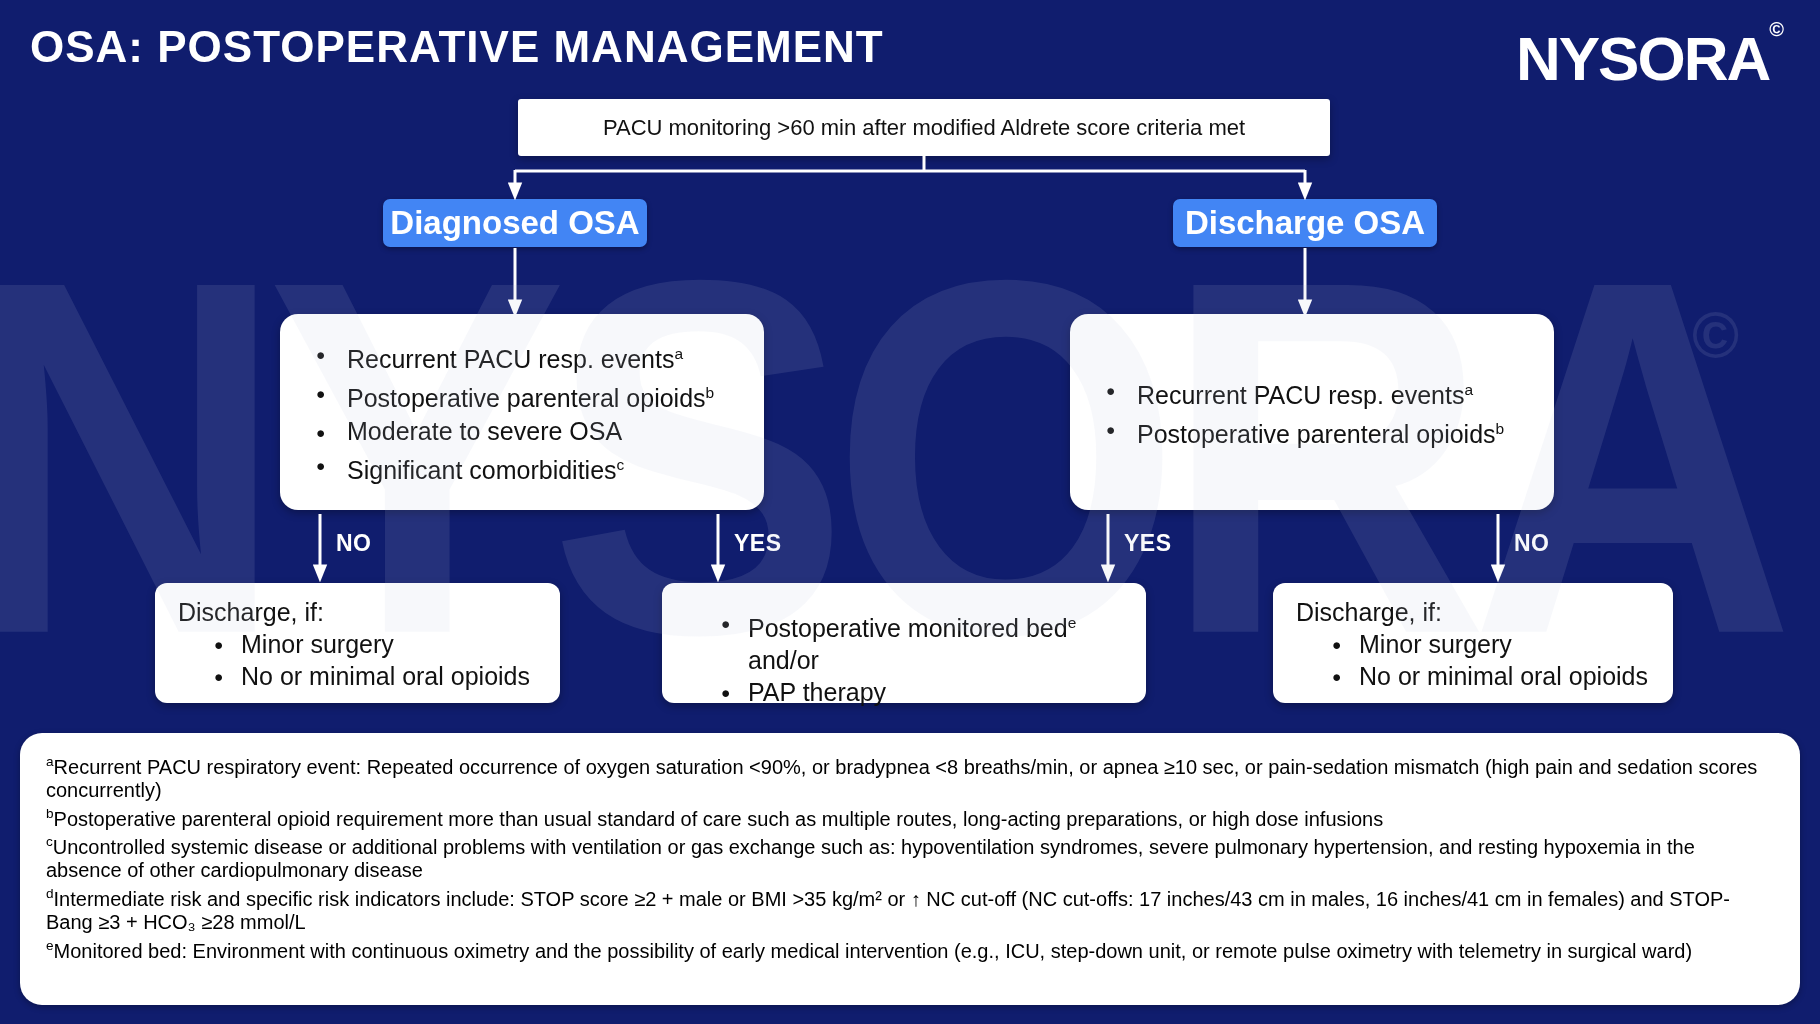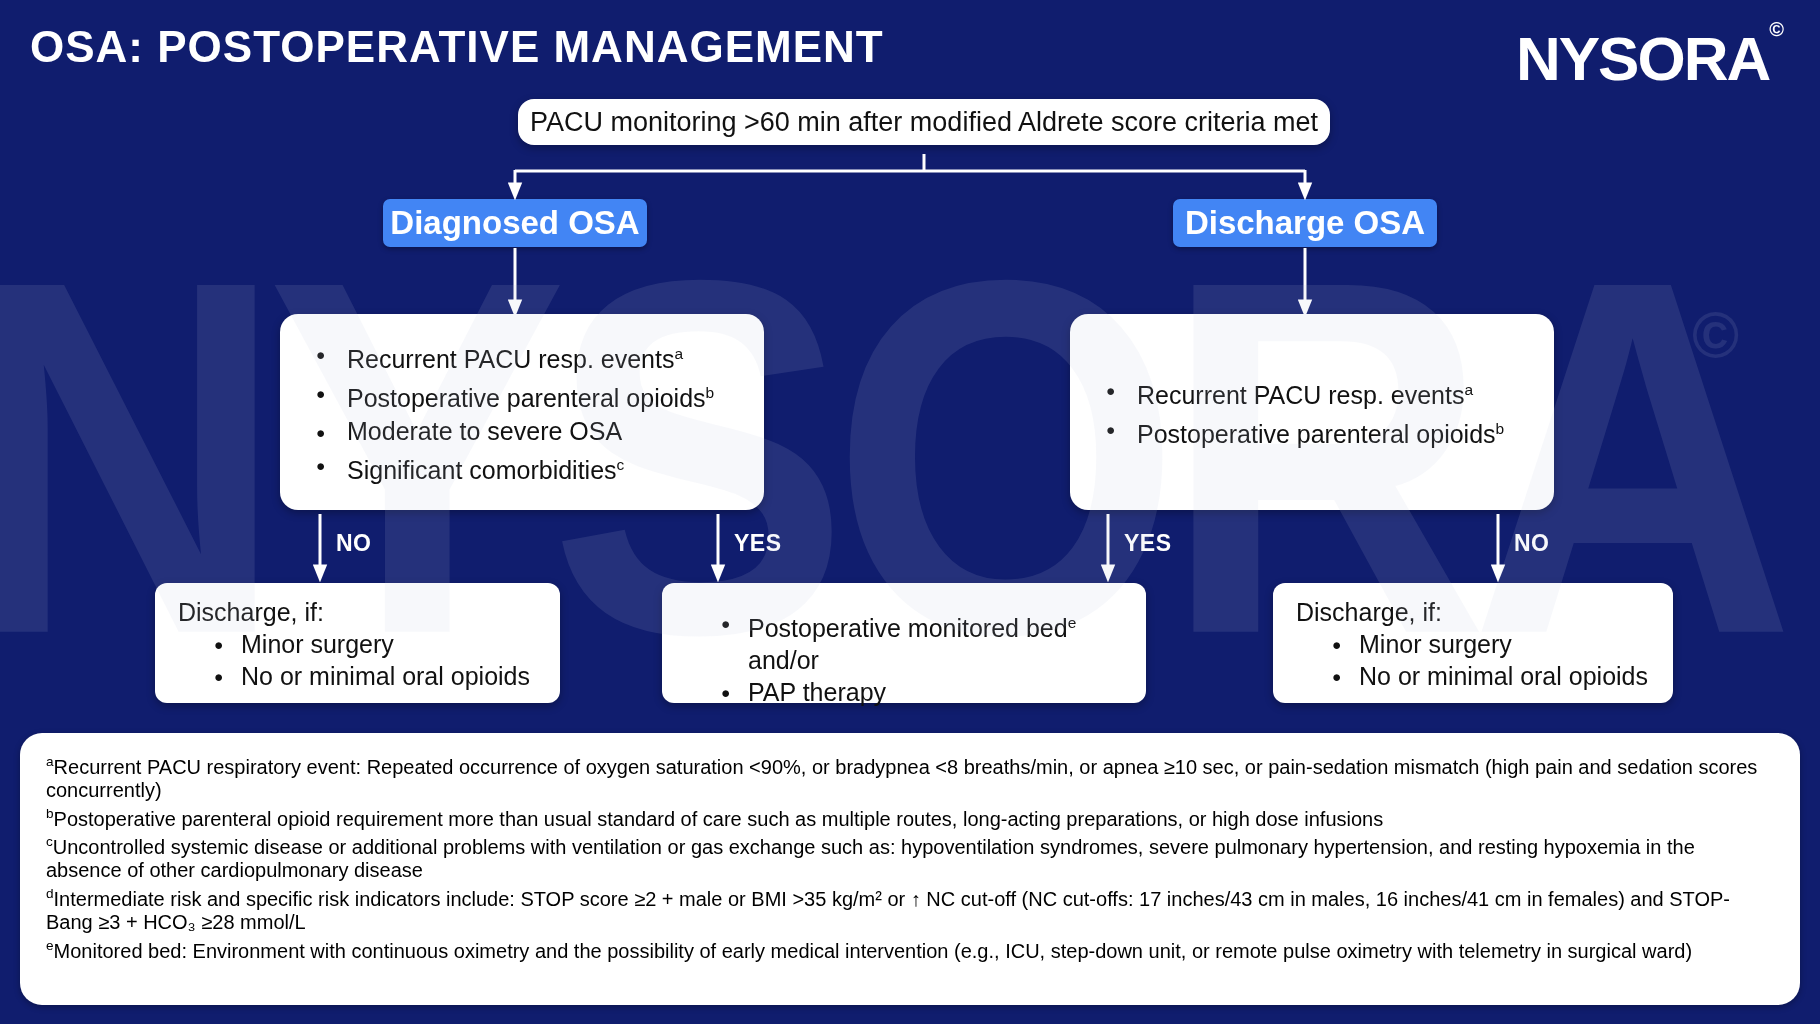--- a/index.html
+++ b/index.html
@@ -38,23 +38,23 @@
     color:rgba(190,196,218,0.12); pointer-events:none;
   }
 
   
   .node-box {
     position:absolute; background:#ffffff; color:#111;
     box-shadow:0 3px 8px rgba(0,0,0,0.30);
   }
 
   .root-box {
-    left:518px; top:99px; width:812px; height:46px;
-    border-radius:16px; display:flex; align-items:center; justify-content:center;
-    font-size:27px;
+    left:518px; top:99px; width:812px; height:57px;
+    border-radius:3px; display:flex; align-items:center; justify-content:center;
+    font-size:22px;
   }
 
   .flow-btn {
     position:absolute; top:199px; width:264px; height:48px;
     background:#4285f4; color:#ffffff; border-radius:7px;
     display:flex; align-items:center; justify-content:center;
     font-size:33px; font-weight:bold;
     box-shadow:0 2px 5px rgba(0,0,0,0.35);
   }
   .btn-left  { left:383px; }

